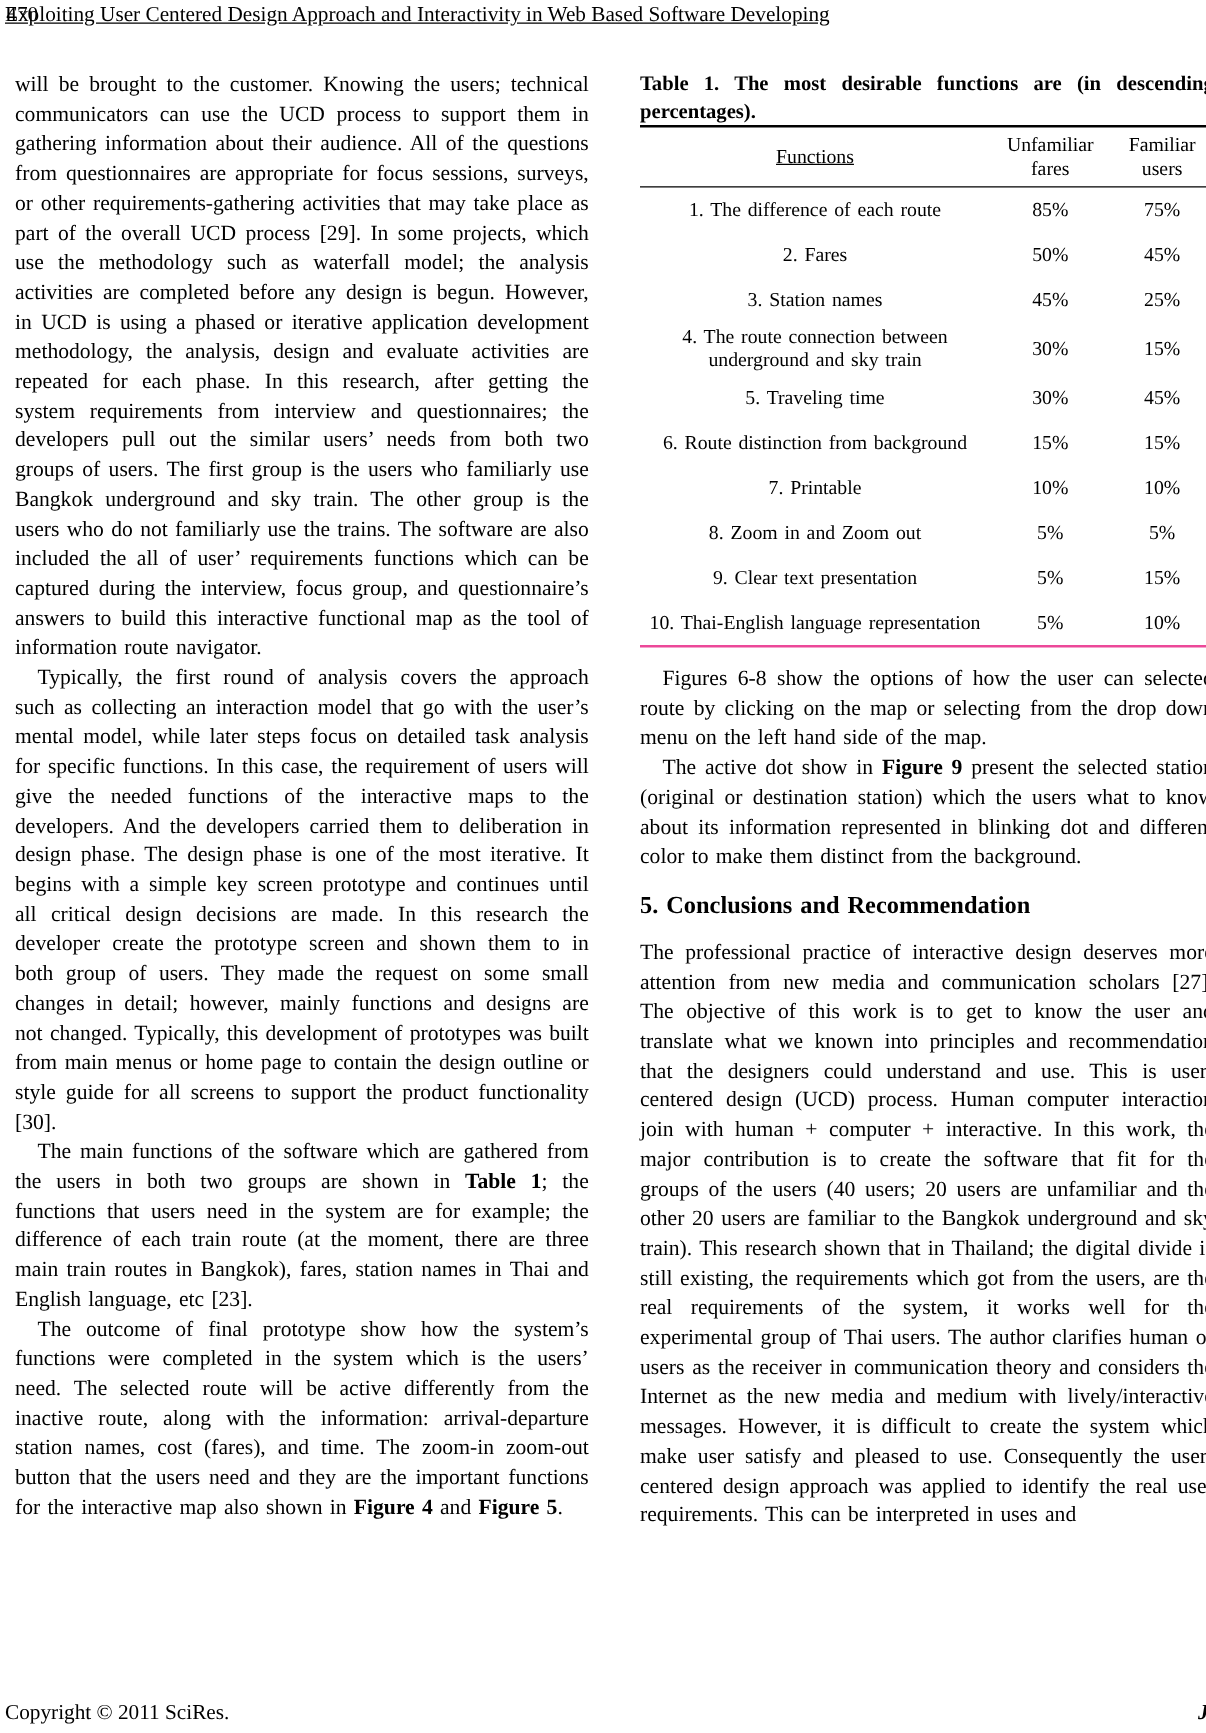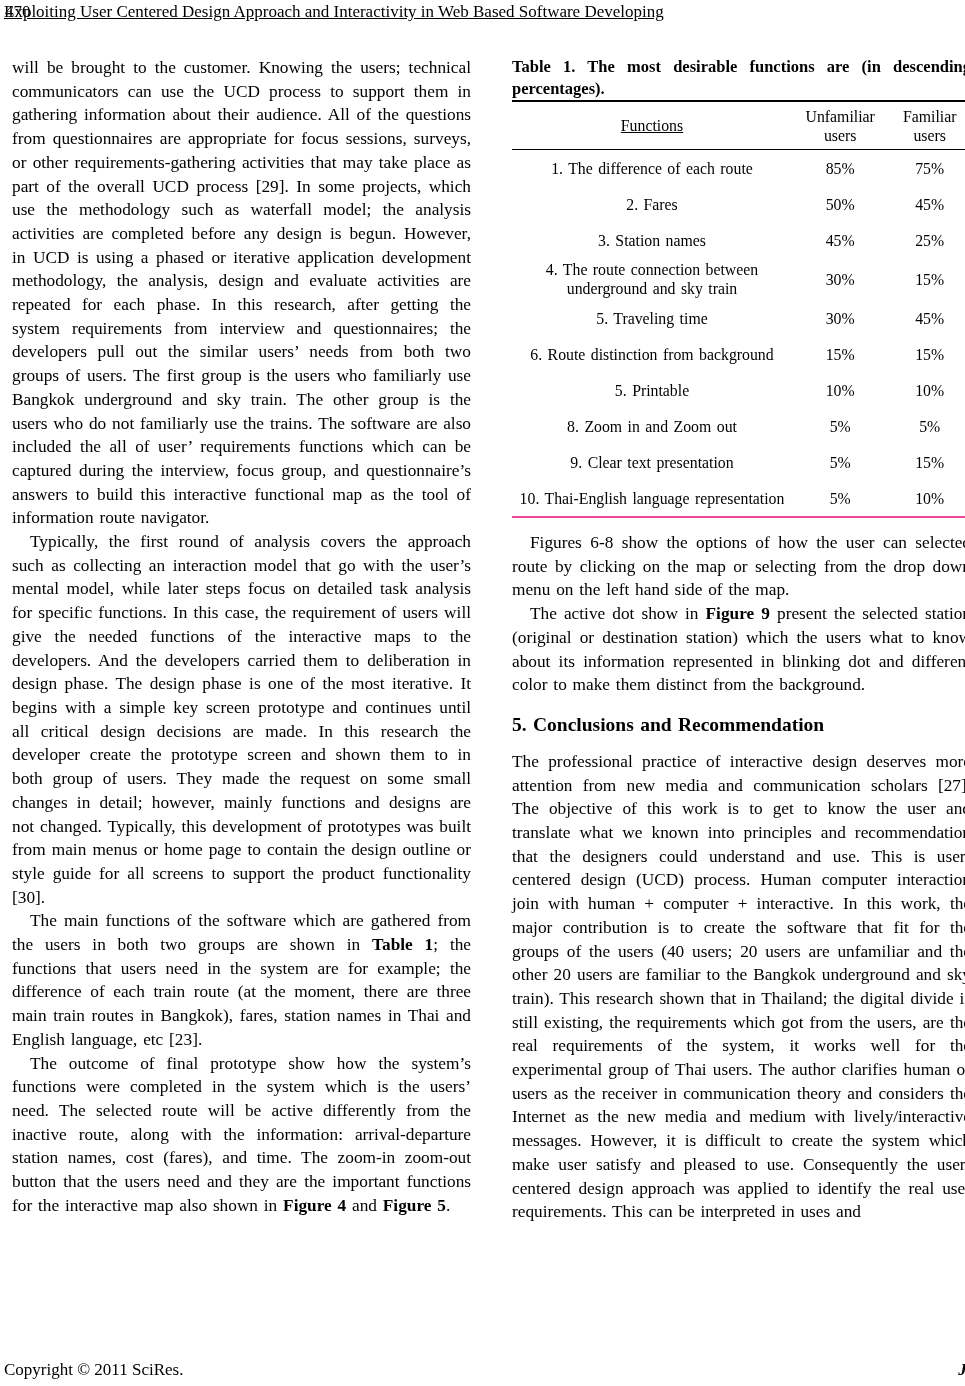--- a/index.html
+++ b/index.html
@@ -146,21 +146,21 @@
       <p class="indent"><span>The outcome of final prototype show how the system’s functions were completed in the system which is the users’ need. The selected route will be active differently from the inactive route, along with the information: arrival-departure station names, cost (fares), and time. The zoom-in zoom-out button that the users need and they are the important functions for the interactive map also shown in </span><span style="font-weight: bold;">Figure 4</span><span> and </span><span style="font-weight: bold;">Figure 5</span><span>.</span></p>
     </div>
 
     <div class="col">
       <p class="table-caption">Table 1. The most desirable functions are (in descending percentages).</p>
 
       <table class="data">
         <thead>
           <tr>
             <th class="col-fn">Functions</th>
-            <th class="col-unf">Unfamiliar users</th>
+            <th class="col-unf">Unfamiliar fares</th>
             <th class="col-fam">Familiar users</th>
           </tr>
         </thead>
         <tbody>
             <tr>
               <td>1. The difference of each route</td>
               <td>85%</td>
               <td>75%</td>
             </tr>
             <tr>
@@ -182,21 +182,21 @@
               <td>5. Traveling time</td>
               <td>30%</td>
               <td>45%</td>
             </tr>
             <tr>
               <td>6. Route distinction from background</td>
               <td>15%</td>
               <td>15%</td>
             </tr>
             <tr>
-              <td>5. Printable</td>
+              <td>7. Printable</td>
               <td>10%</td>
               <td>10%</td>
             </tr>
             <tr>
               <td>8. Zoom in and Zoom out</td>
               <td>5%</td>
               <td>5%</td>
             </tr>
             <tr>
               <td>9. Clear text presentation</td>

